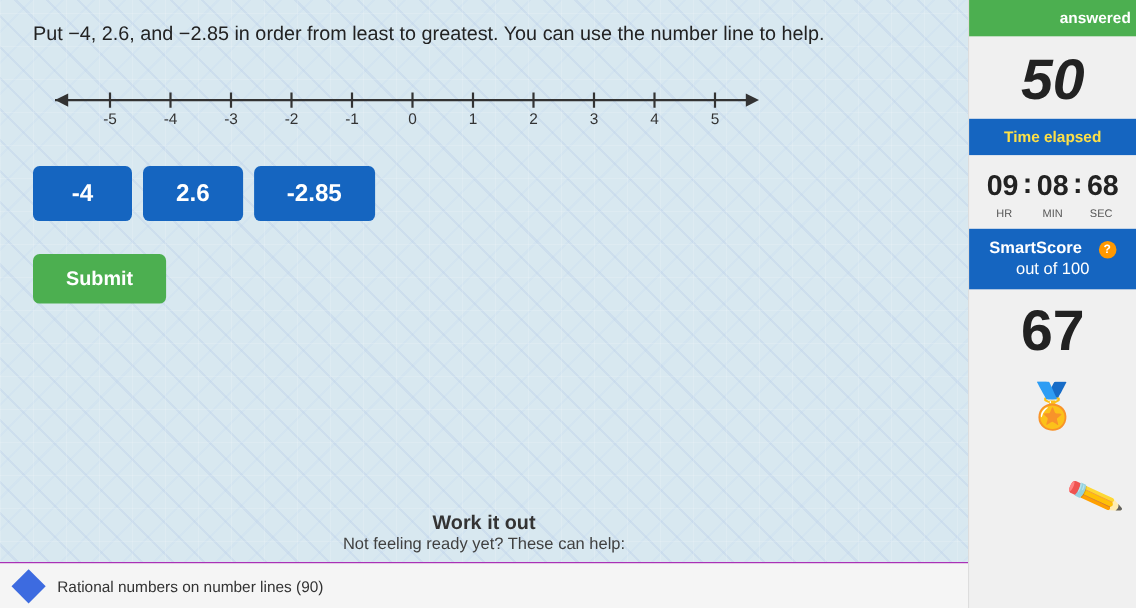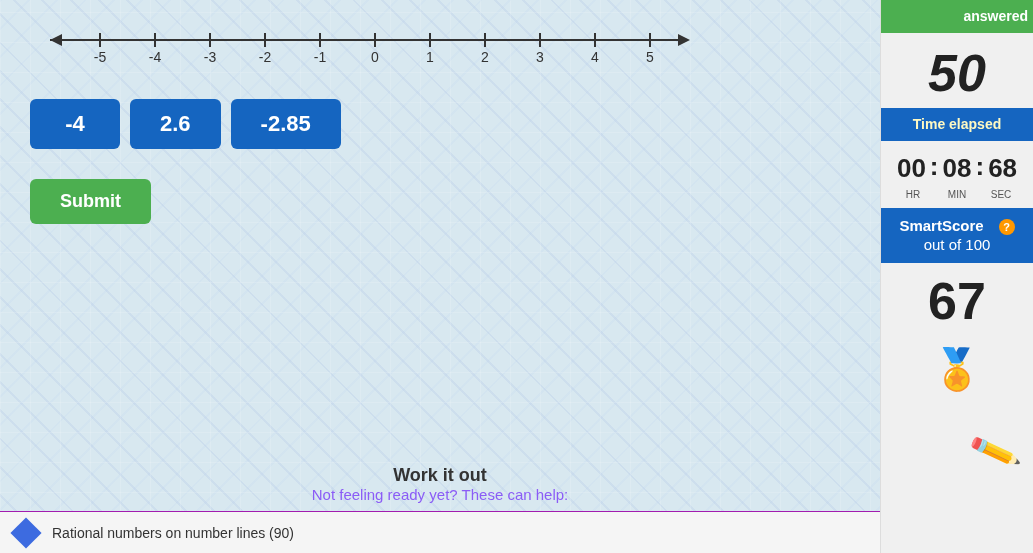--- a/index.html
+++ b/index.html
@@ -106,21 +106,21 @@
     }
 
     .work-it-out-title {
       font-size: 18px;
       font-weight: bold;
       color: #333;
     }
 
     .work-it-out-sub {
       font-size: 15px;
-      color: #8b5cf6;
+      color: #404040;
     }
 
     
     .bottom-bar {
       position: absolute;
       bottom: 0;
       left: 0;
       right: 0;
       height: 42px;
       background: #f5f5f5;
@@ -175,21 +175,21 @@
       font-weight: bold;
       color: #222;
       margin: 10px 0 5px;
       text-align: center;
       font-style: italic;
     }
 
     .time-elapsed-bar {
       width: 100%;
       background: #1565c0;
-      color: #fef9c3;
+      color: #fde047;
       text-align: center;
       padding: 8px 5px;
       font-size: 14px;
       font-weight: bold;
       line-height: 1.2;
     }
 
     .timer-display {
       display: flex;
       align-items: flex-end;
@@ -301,20 +301,21 @@
     }
   </style>
 </head>
 <body>
 
 <div class="bg-pattern"></div>
 <div class="bg-diamonds"></div>
 
 <div class="main-content">
 
+  <p class="question-text">Put −4, 2.6, and −2.85 in order from least to greatest. You can use the number line to help.</p>
 
   
   <div class="number-line-container">
     <svg width="660" height="45" viewBox="0 0 660 45">
 
       <line x1="10" y1="20" x2="645" y2="20" stroke="#333" stroke-width="2"></line>
 
       <polygon points="10,20 22,14 22,26" fill="#333"></polygon>
 
       <polygon points="650,20 638,14 638,26" fill="#333"></polygon>
@@ -381,21 +382,21 @@
   </div>
 
   <div class="questions-count">50</div>
 
   <div class="time-elapsed-bar">
     <span>Time
 elapsed</span>
   </div>
 
   <div class="timer-display">
-    <span class="timer-value">00</span>
+    <span class="timer-value">09</span>
     <span class="timer-sep">:</span>
     <span class="timer-value">08</span>
     <span class="timer-sep">:</span>
     <span class="timer-value">68</span>
   </div>
 
   <div class="timer-labels">
     <span class="timer-label-item">HR</span>
     <span class="timer-label-item">MIN</span>
     <span class="timer-label-item">SEC</span>

